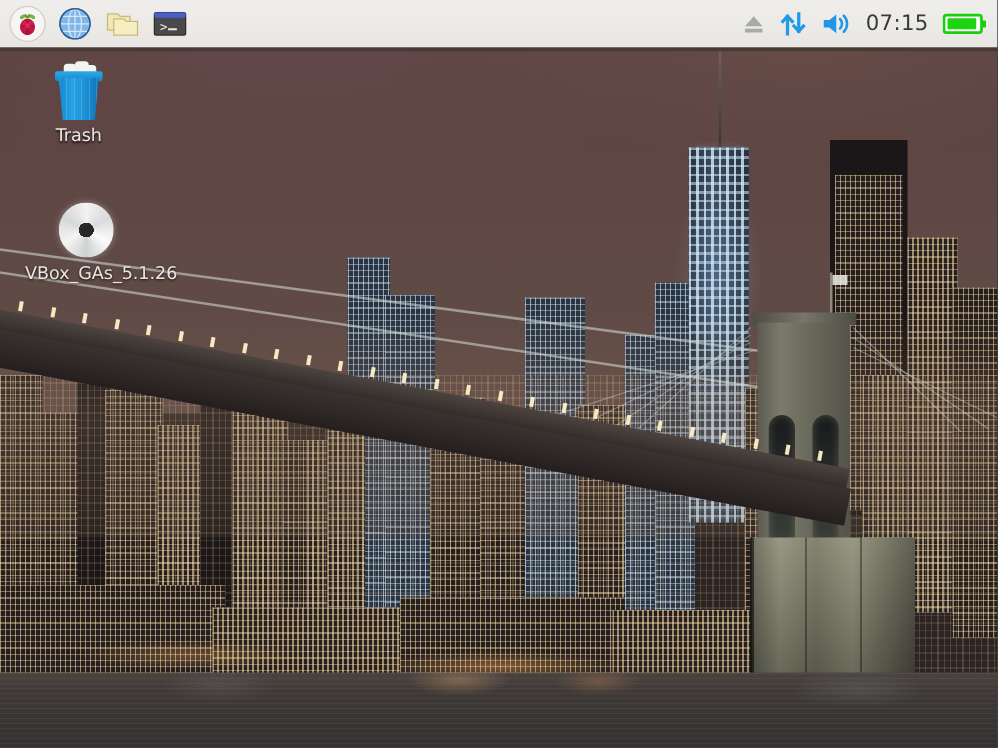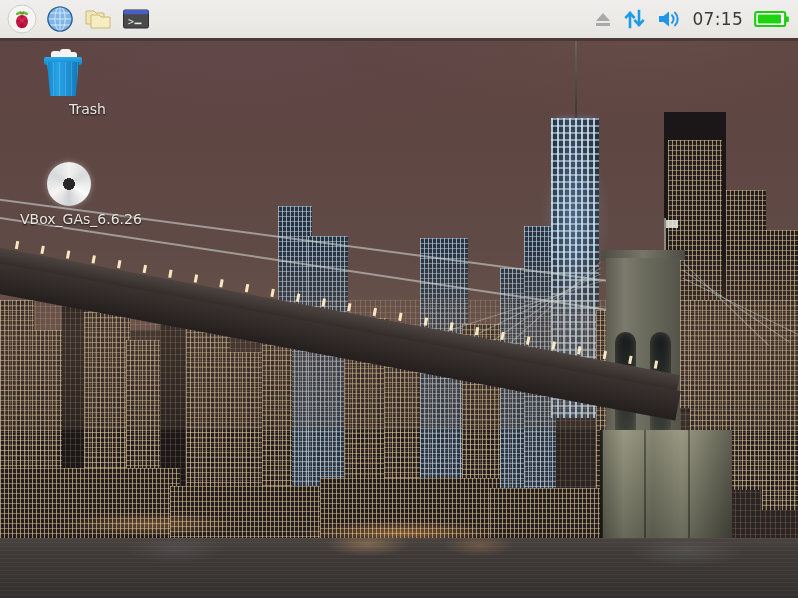--- a/index.html
+++ b/index.html
@@ -162,21 +162,21 @@
       repeating-linear-gradient(90deg, rgba(255,214,150,.30) 0px, rgba(255,214,150,.30) 1px, rgba(0,0,0,0) 1px, rgba(0,0,0,0) 5px),
       repeating-linear-gradient(180deg, rgba(255,210,150,.22) 0px, rgba(255,210,150,.22) 1px, rgba(0,0,0,0) 1px, rgba(0,0,0,0) 6px);
     opacity:.55;
     mix-blend-mode:screen;
     pointer-events:none;
   }
   .glow { position:absolute; border-radius:50%; pointer-events:none; }
 
   
   .desk-icon {
-    position:absolute; width:86px; text-align:right;
+    position:absolute; width:86px; text-align:center;
     color:#e9e6e1; font-size:14px; line-height:17px;
     text-shadow:0 1px 2px rgba(0,0,0,.85);
     cursor:pointer; user-select:none;
   }
   .desk-icon .glyph { display:block; height:50px; margin:0 auto 3px; position:relative; width:52px; }
 
   
   .trash-body {
     position:absolute; left:10px; top:14px; width:32px; height:34px;
     background:linear-gradient(90deg,#1389cf 0%,#28a3e4 35%,#1b8ed3 70%,#0f74b4 100%);
@@ -309,21 +309,21 @@
       <span class="trash-body"></span>
     </span>
     <span>Trash</span>
   </div>
 
   <div class="desk-icon" style="left:20px; top:158px; width:88px;">
     <span class="glyph">
       <span class="cd-outer"></span>
       <span class="cd-hole"></span>
     </span>
-    <span>VBox_GAs_6.6.26</span>
+    <span>VBox_GAs_5.1.26</span>
   </div>
 
 </div>
 
 <div id="taskbar">
 
   <div id="launchers">
 
     <div class="launcher">
       <svg width="30" height="30" viewBox="0 0 30 30">

